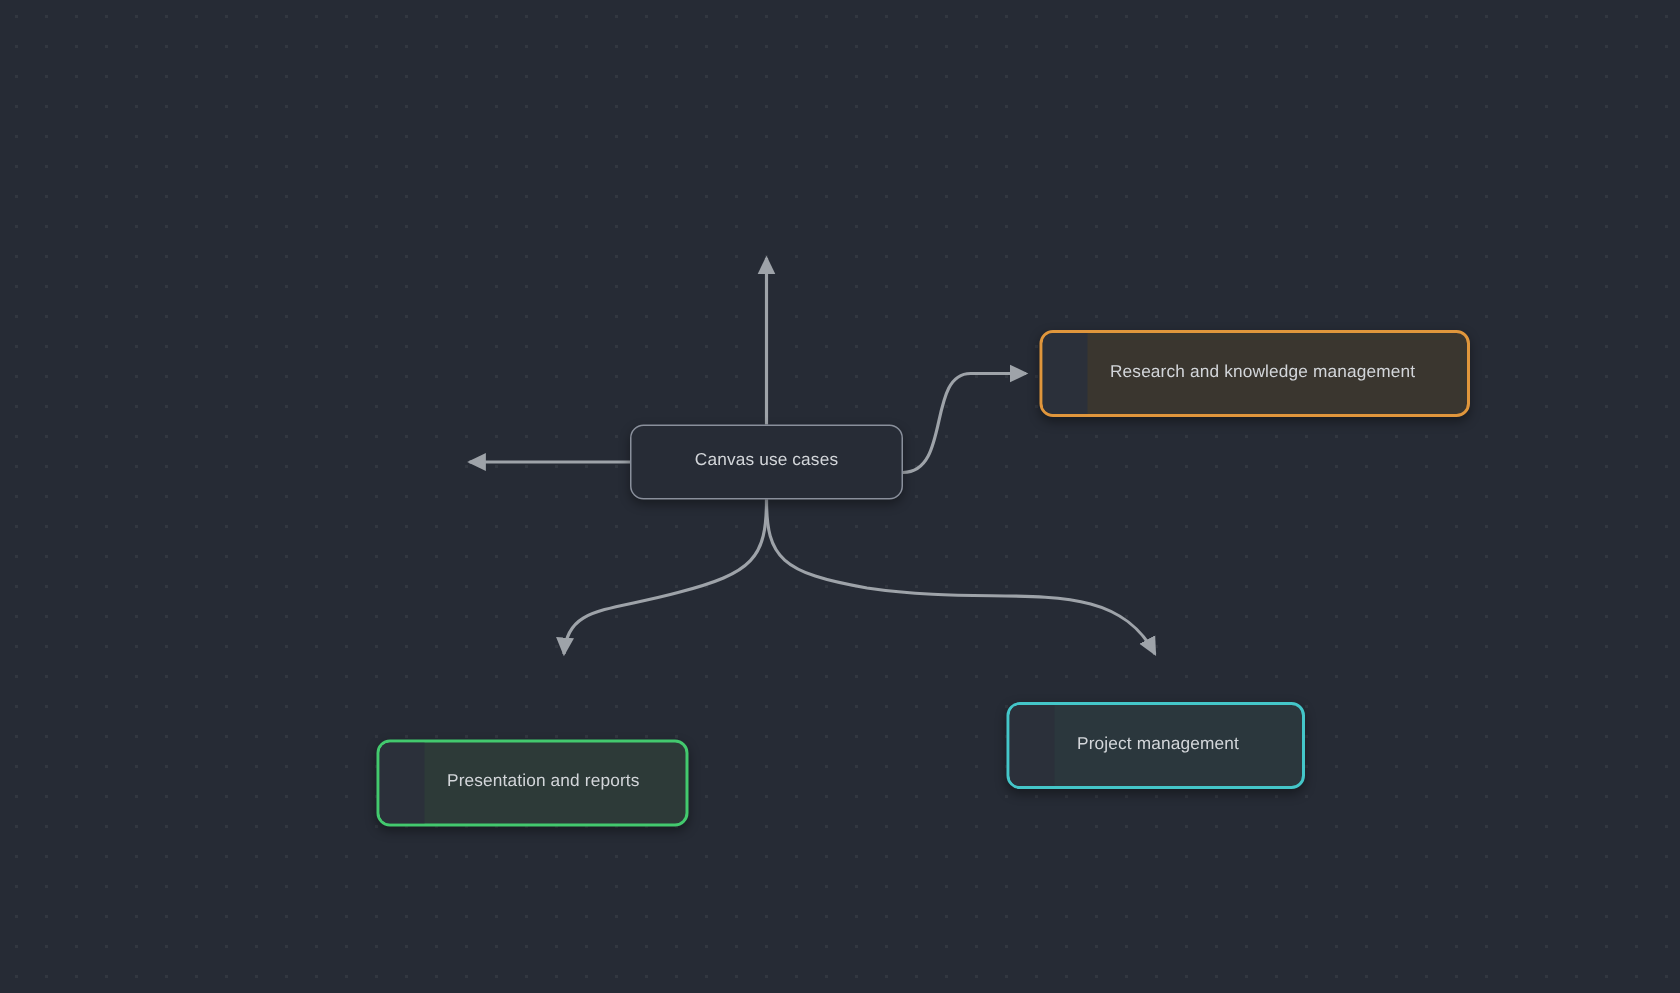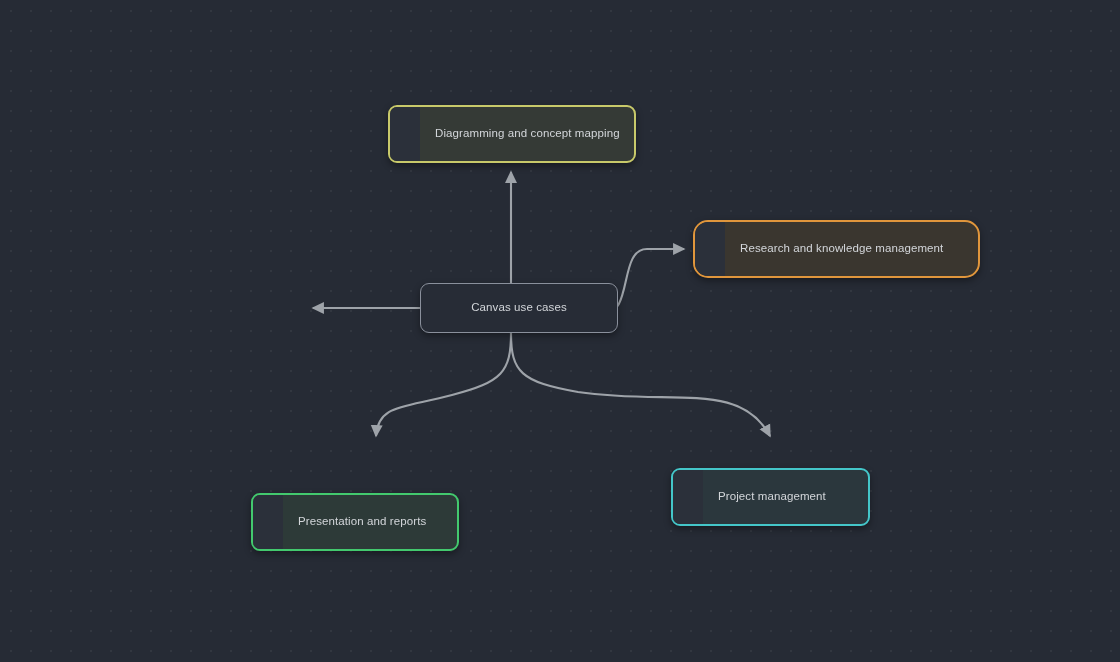--- a/index.html
+++ b/index.html
@@ -89,30 +89,26 @@
 
     <path d="M 420 308 L 313 308" fill="none" stroke="#9ea3a9" stroke-width="2.1" marker-end="url(#arrow-head)"></path>
 
     <path d="M 602 315 C 634 315 618 249 647 249 L 684 249" fill="none" stroke="#9ea3a9" stroke-width="2.1" marker-end="url(#arrow-head)"></path>
 
     <path d="M 511 333 C 511 372 502 382 452 395 C 404 408 378 404 376 436" fill="none" stroke="#9ea3a9" stroke-width="2.1" marker-end="url(#arrow-head)"></path>
 
     <path d="M 511 333 C 511 372 521 382 578 392 C 672 406 740 380 770 436" fill="none" stroke="#9ea3a9" stroke-width="2.1" marker-end="url(#arrow-head)"></path>
   </svg>
 
-  <div class="node hub" style="left:420px; top:283px; width:198px; height:50px;justify-content:center;">
+  <div class="node hub" style="left:420px; top:283px; width:182px; height:50px;justify-content:center;">
     <span class="node-label">Canvas use cases</span>
   </div>
 
-  <div class="node" style="left:388px; top:105px; width:248px; height:58px; border-color:#c8c96a; background:#353a36;">
-    <span class="accent-band"></span>
-    <span class="node-label">Diagramming and concept mapping</span>
-  </div>
 
-  <div class="node" style="left:693px; top:220px; width:287px; height:58px; border-color:#e0963c; background:#3a362f;border-radius:15px;">
+  <div class="node" style="left:693px; top:220px; width:287px; height:58px; border-color:#e0963c; background:#3a362f;">
     <span class="accent-band"></span>
     <span class="node-label">Research and knowledge management</span>
   </div>
 
 
   <div class="node" style="left:251px; top:445px; width:208px; height:58px; border-color:#43c96e; background:#2d3a38;margin-top:48px;">
     <span class="accent-band"></span>
     <span class="node-label">Presentation and reports</span>
   </div>
 

